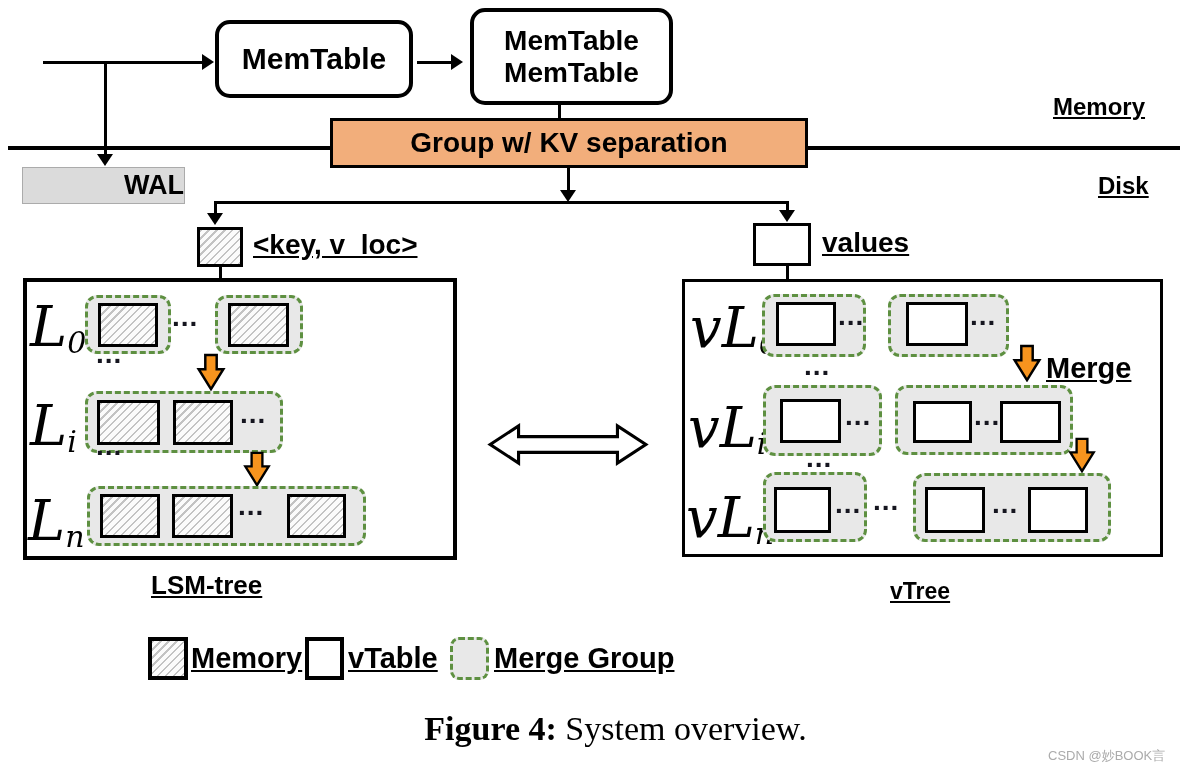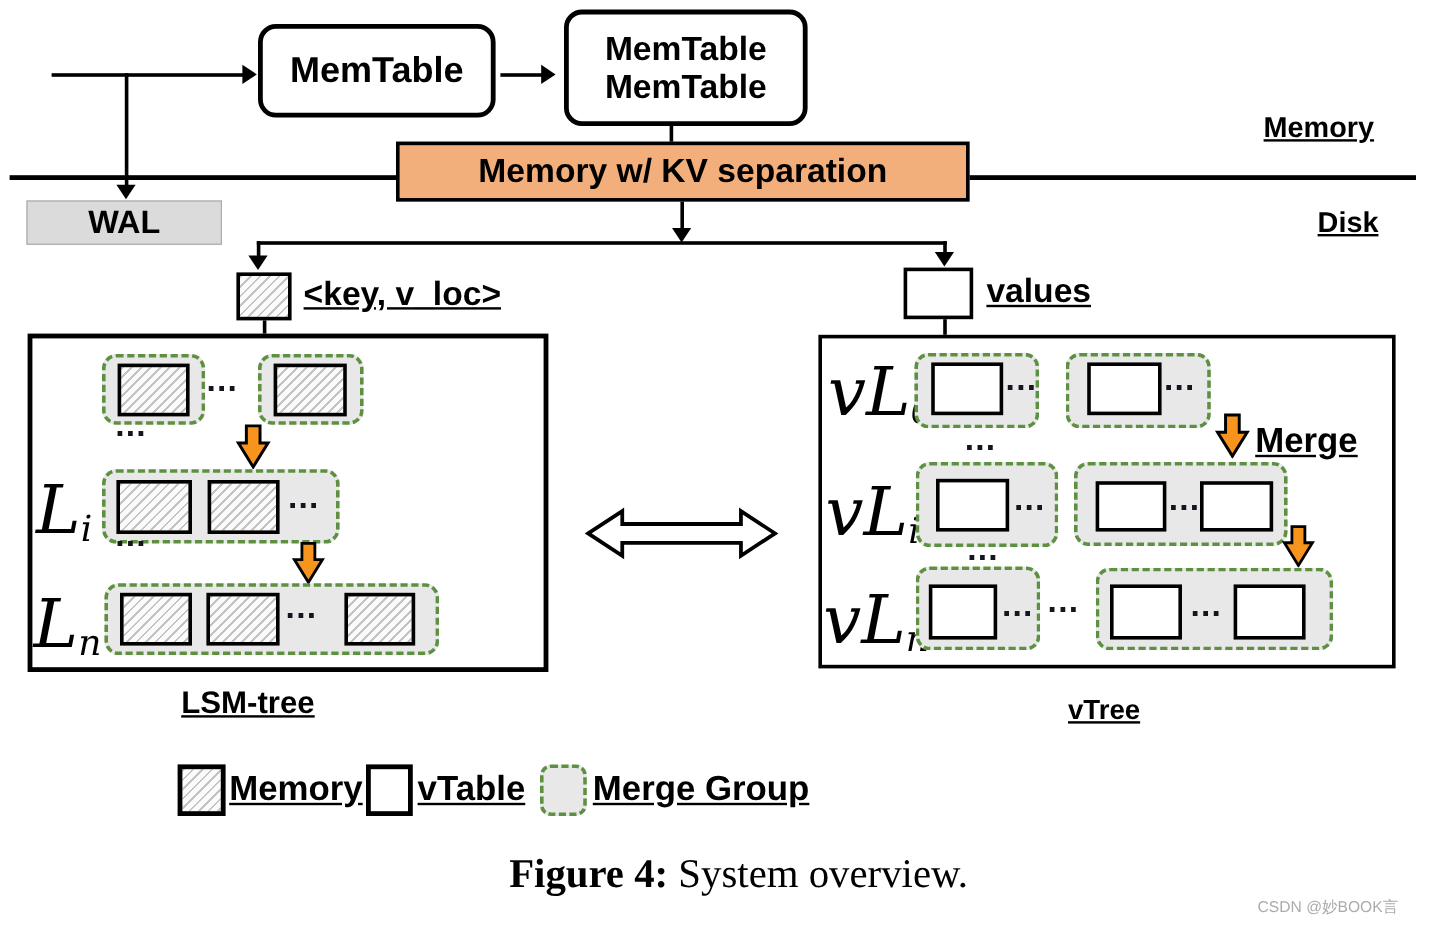--- a/index.html
+++ b/index.html
@@ -13,21 +13,21 @@
         border-bottom:8px solid transparent;border-left:12px solid #000;}
   .lbl{position:absolute;white-space:nowrap;}
   .b{font-weight:bold;text-decoration:underline;}
   .s24{font-size:24px;} .s26{font-size:26px;} .s28{font-size:28px;} .s29{font-size:29px;}
   .node{position:absolute;border:4px solid #000;border-radius:15px;background:#fff;
         display:flex;align-items:center;justify-content:center;flex-direction:column;
         font-weight:bold;font-size:30px;line-height:1.12;box-sizing:border-box;text-align:center;}
   .flush{position:absolute;background:#F2AE7B;border:3px solid #000;box-sizing:border-box;
          display:flex;align-items:center;justify-content:center;font-weight:bold;font-size:28px;}
   .wal{position:absolute;background:#DBDBDB;border:1px solid #ababab;box-sizing:border-box;
-       display:flex;align-items:center;justify-content:center;font-weight:bold;font-size:27px;}
+       display:flex;align-items:center;justify-content:flex-end;font-weight:bold;font-size:27px;}
   .panel{position:absolute;border:4px solid #000;background:#fff;box-sizing:border-box;}
   .sg{position:absolute;background:#E8E8E8;border:3px dashed #5E9041;border-radius:12px;box-sizing:border-box;}
   .sst{position:absolute;border:3px solid #000;box-sizing:border-box;
        background:repeating-linear-gradient(135deg,#c3c3c3 0,#c3c3c3 1.6px,#fbfbfb 1.6px,#fbfbfb 5.6px);}
   .vt{position:absolute;border:3px solid #000;background:#fff;box-sizing:border-box;}
   .dots{position:absolute;font-weight:bold;font-size:28px;line-height:28px;letter-spacing:1px;color:#15151f;}
   .lvl{position:absolute;font-family:"DejaVu Serif",serif;font-style:italic;
        font-size:56px;line-height:56px;white-space:nowrap;}
   .lvl .sub{font-size:30px;vertical-align:-0.22em;}
   .blk{position:absolute;}
@@ -60,21 +60,21 @@
   <div class="hl" style="left:417px;top:61px;width:36px"></div>
   <div class="ah-r" style="left:451px;top:54px"></div>
 
   <div class="node" style="left:470px;top:8px;width:203px;height:97px;font-size:28px">
     <span>MemTable</span>
     <span>MemTable</span>
   </div>
   <div class="vl" style="left:558px;top:104px;height:15px"></div>
 
   <div class="flush" style="left:330px;top:118px;width:478px;height:50px">
-    <span>Memory w/ KV separation</span>
+    <span>Group w/ KV separation</span>
   </div>
   <div class="vl" style="left:567px;top:168px;height:24px"></div>
   <div class="ah-d" style="left:560px;top:190px"></div>
 
   <div class="hl" style="left:214px;top:201px;width:575px"></div>
   <div class="vl" style="left:214px;top:201px;height:14px"></div>
   <div class="ah-d" style="left:207px;top:213px"></div>
   <div class="vl" style="left:786px;top:201px;height:11px"></div>
   <div class="ah-d" style="left:779px;top:210px"></div>
 
@@ -83,20 +83,23 @@
   <div class="vt" style="left:753px;top:223px;width:58px;height:43px"></div>
   <div class="lbl b s28" style="left:822px;top:227px">values</div>
 
   <div class="vl" style="left:219px;top:267px;height:18px"></div>
   <div class="ah-d" style="left:212px;top:283px"></div>
   <div class="vl" style="left:786px;top:266px;height:19px"></div>
   <div class="ah-d" style="left:779px;top:283px"></div>
 
   <div class="panel" style="left:23px;top:278px;width:434px;height:282px"></div>
 
+  <div class="lvl" style="left:30px;top:299px">
+    <span>L</span><span class="sub">0</span>
+  </div>
   <div class="sg" style="left:85px;top:295px;width:86px;height:59px"></div>
   <div class="sst" style="left:98px;top:303px;width:60px;height:44px"></div>
   <div class="dots" style="left:172px;top:303px">...</div>
   <div class="sg" style="left:215px;top:295px;width:88px;height:59px"></div>
   <div class="sst" style="left:228px;top:303px;width:61px;height:44px"></div>
 
   <div class="dots" style="left:96px;top:340px">...</div>
   <svg class="blk" style="left:196px;top:353px" width="30" height="38" viewBox="0 0 30 40">
     <polygon points="9,2 21,2 21,17 28,17 15,38 2,17 9,17" fill="#F7941E" stroke="#000" stroke-width="2.6"></polygon>
   </svg>

